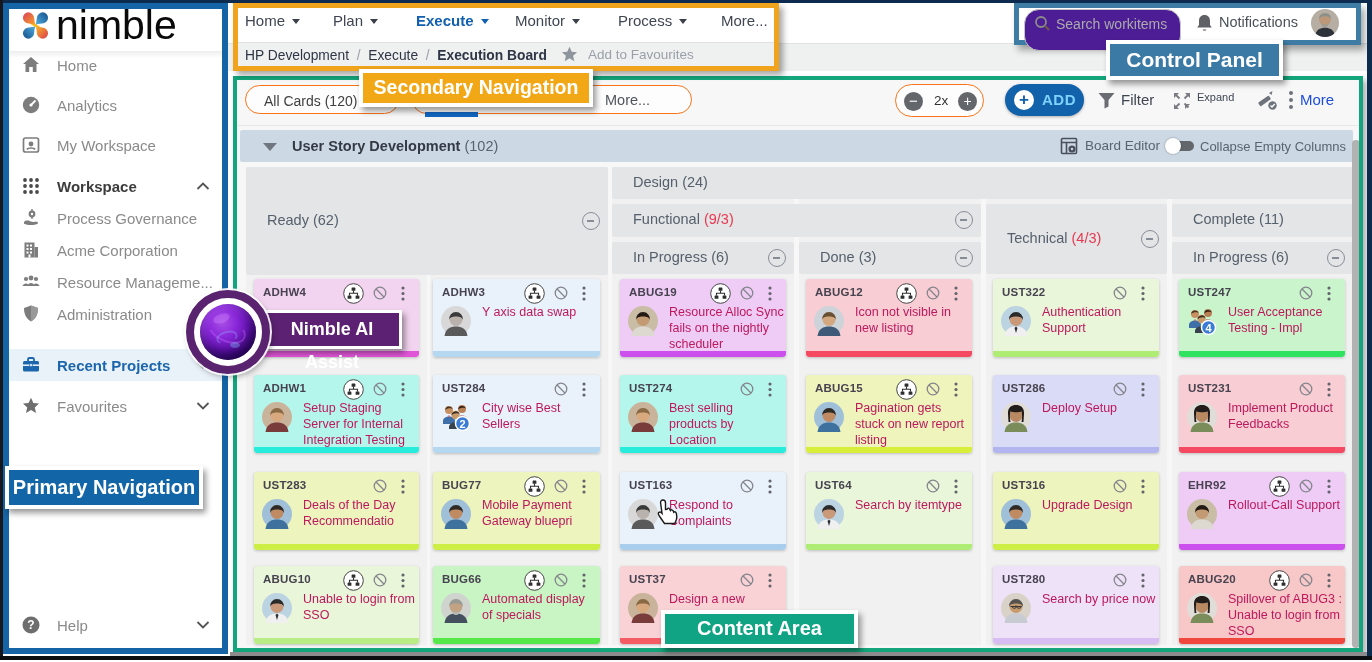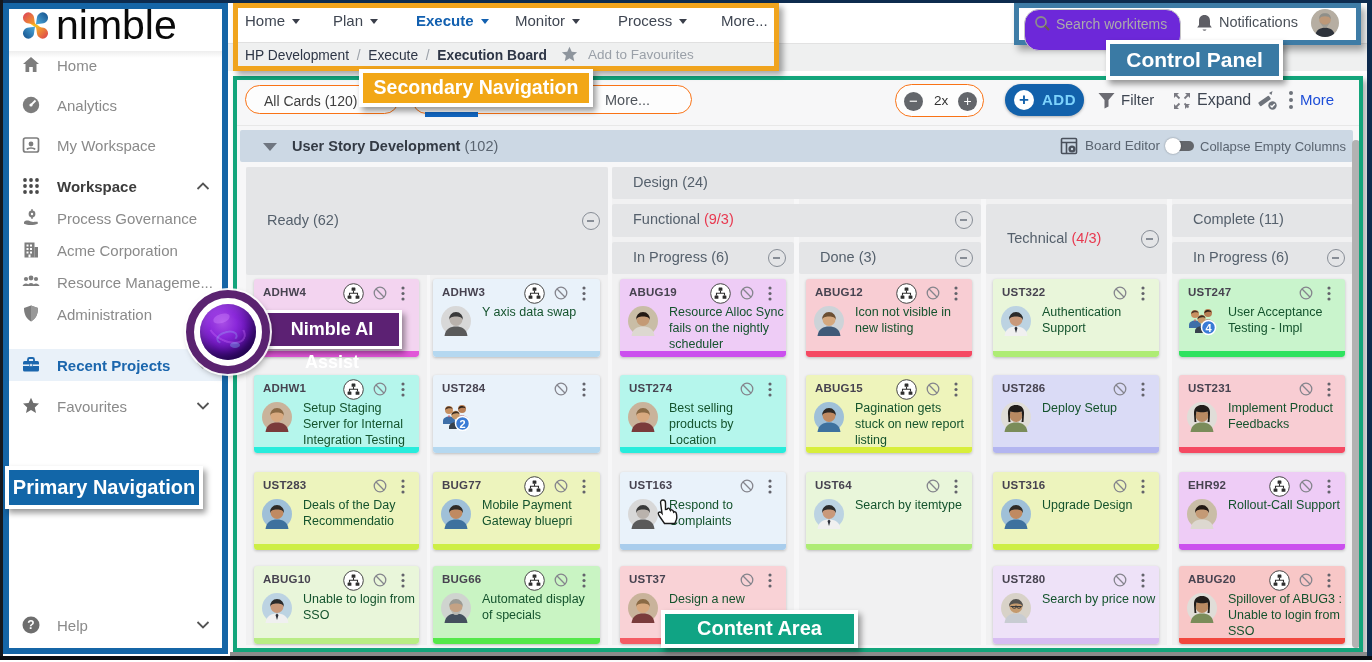--- a/index.html
+++ b/index.html
@@ -7,21 +7,21 @@
 .lbl{position:absolute;color:#fff;font-weight:bold;text-align:center;border:3px solid #fff;
  box-shadow:3px 4px 6px rgba(0,0,0,.4);z-index:60;}
 .hdrblk{position:absolute;background:#e4e5e7;border-radius:2px;color:#55606c;font-size:14.5px;}
 .hdrblk span.t{position:absolute;left:21px;}
 .red{color:#e8384f;}
 .minus{position:absolute;width:18px;height:18px;border:1.6px solid #878d96;border-radius:50%;}
 .minus::after{content:"";position:absolute;left:4px;top:7px;width:7px;height:1.6px;background:#878d96;}
 .col{position:absolute;background:#f1f1f2;}
 .card{position:absolute;border-radius:3px;box-shadow:0 1px 3px rgba(0,0,0,.22);z-index:5;overflow:hidden;}
 .card .id{position:absolute;left:9px;top:7px;white-space:nowrap;font-size:11.5px;font-weight:bold;color:#474350;letter-spacing:.2px;}
-.card .tt{position:absolute;left:49px;top:25px;right:1px;font-size:12.5px;line-height:16px;color:#14532d;white-space:nowrap;}
+.card .tt{position:absolute;left:49px;top:25px;right:1px;font-size:12.5px;line-height:16px;color:#be185d;white-space:nowrap;}
 .card .stripe{position:absolute;left:0;right:0;bottom:0;height:6px;border-radius:0 0 3px 3px;}
 .card svg.av{position:absolute;left:8px;top:27px;}
 .card .ic{position:absolute;top:6px;}
 .nav-item{display:inline-block;color:#3f4652;font-size:15px;white-space:nowrap;}
 .caret{display:inline-block;width:0;height:0;border-left:4.5px solid transparent;border-right:4.5px solid transparent;border-top:5.5px solid #3a3f4a;margin-left:7px;vertical-align:middle;}
 .pill{position:absolute;background:#fdfdfd;border:1px solid #f97316;border-radius:15px;}
 .sbitem{position:absolute;left:0;width:100%;height:32px;}
 .sbitem .sbtxt{position:absolute;left:48px;top:50%;transform:translateY(-50%);font-size:15px;color:#8a8a8a;white-space:nowrap;}
 .sbitem svg{position:absolute;left:12px;top:50%;transform:translateY(-50%);}
 .chev{position:absolute;right:18px;top:50%;transform:translateY(-50%);}
@@ -193,21 +193,21 @@
 </div>
 <div class="ab" style="left:0;top:34px;width:536px;height:24px;background:#eff0f0;border-top:1px solid #e0e0e0;">
 <div class="ab" style="left:7px;top:5px;font-size:13.8px;color:#2e3646;white-space:nowrap;">HP Development&nbsp; <span style="color:#9aa0a8;">/</span>&nbsp; Execute&nbsp; <span style="color:#9aa0a8;">/</span>&nbsp; <b>Execution Board</b></div>
 <svg class="ab" style="left:322px;top:2px;" width="19" height="19" viewBox="0 0 20 20">
           <path d="M10 1.8 L12.4 7 L18 7.6 L13.8 11.4 L15 17 L10 14 L5 17 L6.2 11.4 L2 7.6 L7.6 7 Z" fill="#8e959d"></path>
         </svg>
 <div class="ab" style="left:350px;top:4px;font-size:13.5px;color:#9aa0a8;">Add to Favourites</div>
 </div>
     </div>
 <div class="ab" style="left:1014px;top:3px;width:347px;height:42px;border:5px solid #3e7ca6;background:#fff;z-index:22;box-shadow:4px 5px 7px rgba(0,0,0,.35);">
-<div class="ab" style="left:5px;top:1px;width:157px;height:42px;border:1.5px solid #c6c6c6;border-radius:15px;background:#6d28d9;text-align:center;">
+<div class="ab" style="left:5px;top:1px;width:157px;height:42px;border:1.5px solid #c6c6c6;border-radius:15px;background:#4c1d95;text-align:center;">
 <svg class="ab" style="left:9px;top:5px;" width="17" height="17" viewBox="0 0 17 17">
           <circle cx="7" cy="7" r="5" fill="none" stroke="#8b8b8b" stroke-width="1.8"></circle>
           <path d="M10.8 10.8 L15 15" stroke="#6b5b4b" stroke-width="2.2"></path>
         </svg>
 <span class="ab" style="left:31px;top:6px;font-size:14px;color:#ababab;white-space:nowrap;">Search workitems</span>
       </div>
 <svg class="ab" style="left:176px;top:5px;" width="19" height="21" viewBox="0 0 19 21">
         <path d="M9.5 2 C13 2 15 4.5 15 8 L15 12 L16.8 14.5 H2.2 L4 12 L4 8 C4 4.5 6 2 9.5 2 Z" fill="#5f5f66"></path>
         <path d="M7.5 16.5 A2.2 2.2 0 0 0 11.5 16.5 Z" fill="#5f5f66"></path>
       </svg>
@@ -246,21 +246,21 @@
 <span class="ab" style="left:884px;top:11px;font-size:15px;color:#3f4652;">Filter</span>
 <svg class="ab" style="left:935px;top:11px;" width="20" height="20" viewBox="0 0 20 20">
         <g stroke="#7a7a82" stroke-width="1.8" fill="#7a7a82">
           <path d="M7.5 7.5 L3.5 3.5 M12.5 7.5 L16.5 3.5 M7.5 12.5 L3.5 16.5 M12.5 12.5 L16.5 16.5" fill="none"></path>
           <path d="M2 2 H7 L2 7 Z" stroke="none"></path>
           <path d="M18 2 V7 L13 2 Z" stroke="none"></path>
           <path d="M2 18 V13 L7 18 Z" stroke="none"></path>
           <path d="M18 18 H13 V13 Z" stroke="none" transform="rotate(90 15.5 15.5)"></path>
         </g>
       </svg>
-<span class="ab" style="left:960px;top:11px;font-size:16px;color:#3f4652;">Expand</span>
+<span class="ab" style="left:960px;top:11px;font-size:11px;color:#3f4652;">Expand</span>
 <svg class="ab" style="left:1018px;top:9px;" width="24" height="24" viewBox="0 0 24 24">
         <g fill="#6e737b">
           <rect x="3" y="10" width="13" height="4.5" rx="1" transform="rotate(-35 9 12)"></rect>
           <path d="M14 4 L17.5 2 L16.5 6 Z"></path>
           <circle cx="17.5" cy="16.5" r="4.2"></circle>
           <path d="M15.5 16.5 L17 18 L19.7 15" stroke="#fff" stroke-width="1.3" fill="none"></path>
         </g>
       </svg>
 <svg class="ab" style="left:1051px;top:10px;" width="6" height="20" viewBox="0 0 6 20">
         <g fill="#6e737b">
@@ -539,20 +539,21 @@
             <circle cx="21" cy="7" r="4" fill="#b97f55"></circle>
             <path d="M17.2 7.5 A3.9 3.9 0 0 1 24.8 6.6 C23.5 5.2 19 5.3 17.2 7.5 Z" fill="#2e2218"></path>
             <path d="M15 18 C15 12 27 12 27 18 L27 21 H15 Z" fill="#9c4050"></path>
             <circle cx="14.5" cy="13" r="4.2" fill="#c89a6a"></circle>
             <path d="M10.5 13.3 A4.1 4.1 0 0 1 18.5 12.2 C17 10.6 12.3 10.8 10.5 13.3 Z" fill="#3a2c20"></path>
             <path d="M8 25 C8 18.5 21 18.5 21 25 L21 27 H8 Z" fill="#37424e"></path>
           </g>
           <circle cx="21.5" cy="21.5" r="7" fill="#3a7bd5" stroke="#fff" stroke-width="1.5"></circle>
           <text x="21.5" y="25.5" font-size="11" fill="#fff" text-anchor="middle" font-weight="bold">2</text>
         </svg>
+        <div class="tt">City wise Best<br>Sellers</div>
         <div class="stripe" style="background:#b5d8f0;"></div>
       </div>
 <div class="card" style="left:383px;top:295px;width:166px;height:78px;background:#b5f6ec;">
         <span class="id">UST274</span>
         <svg class="ic" width="14" height="14" viewBox="0 0 15 15" style="right:32px;top:7px;">
           <circle cx="7.5" cy="7.5" r="6.2" fill="none" stroke="#85858d" stroke-width="1.4"></circle>
           <path d="M3.3 3.3 L11.7 11.7" stroke="#85858d" stroke-width="1.4"></path>
         </svg>
         <svg class="ic" width="4" height="15" viewBox="0 0 4 15" style="right:14px;top:7px;">
           <g fill="#63636b">

